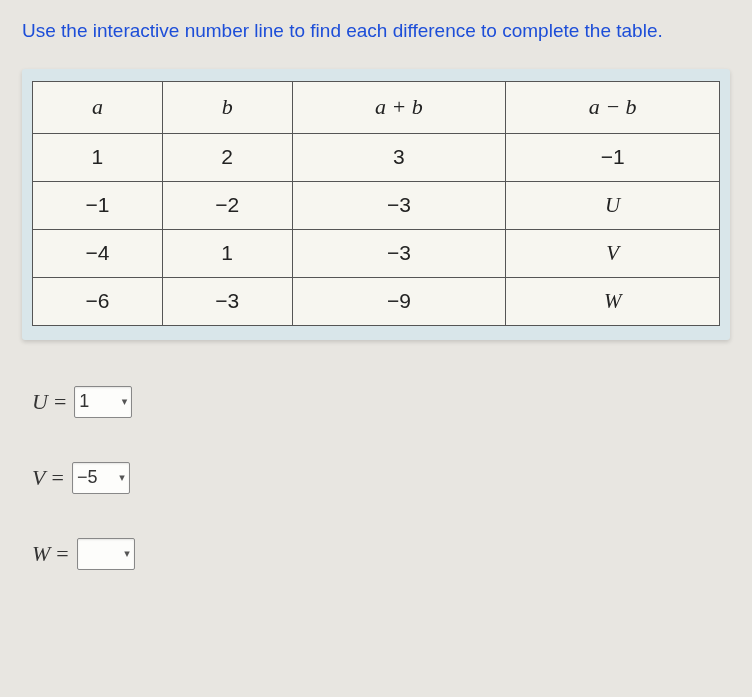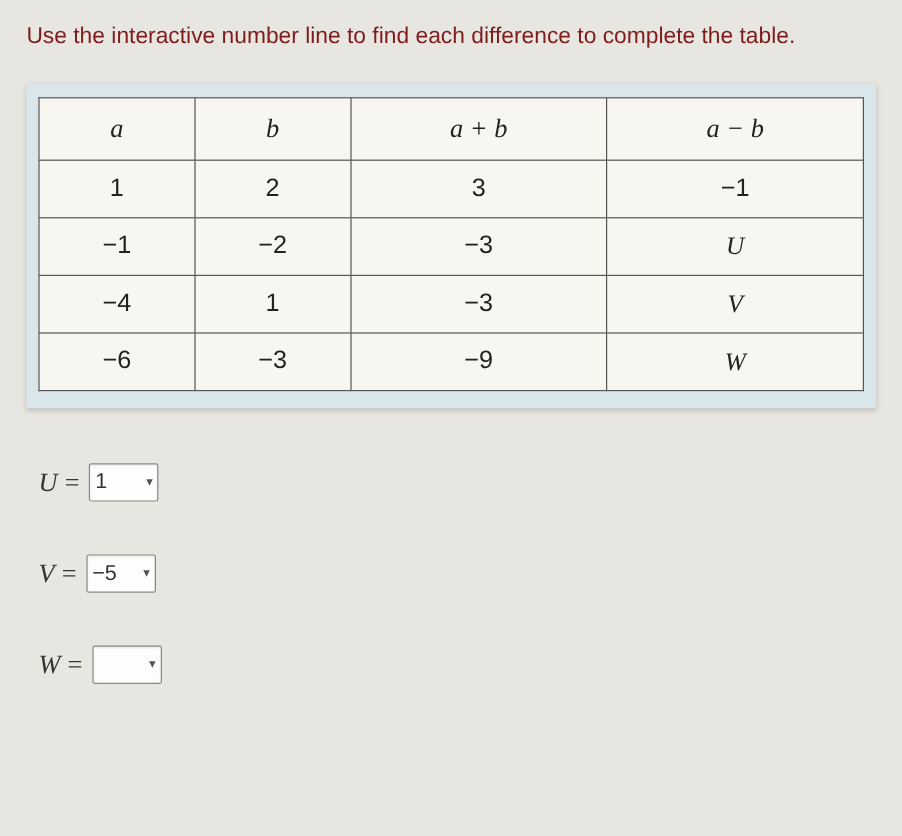--- a/index.html
+++ b/index.html
@@ -8,21 +8,21 @@
     height: 697px;
     background: #e8e6e1;
     font-family: Georgia, 'Times New Roman', serif;
     color: #222;
     padding: 18px 22px;
     position: relative;
   }
   .instruction {
     font-family: Arial, Helvetica, sans-serif;
     font-size: 19px;
-    color: #7f1d1d;
+    color: #1d4ed8;
     line-height: 1.4;
     margin-bottom: 24px;
   }
   .table-wrap {
     background: #d9e6ea;
     padding: 12px 10px 14px;
     border-radius: 3px;
     box-shadow: 0 2px 4px rgba(0,0,0,0.15);
   }
   table {

